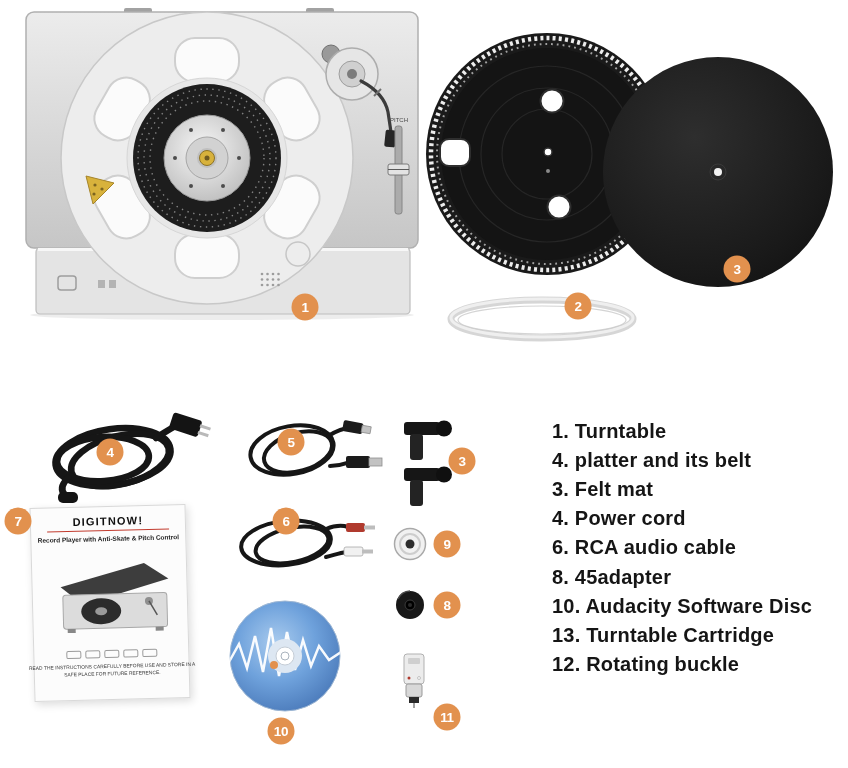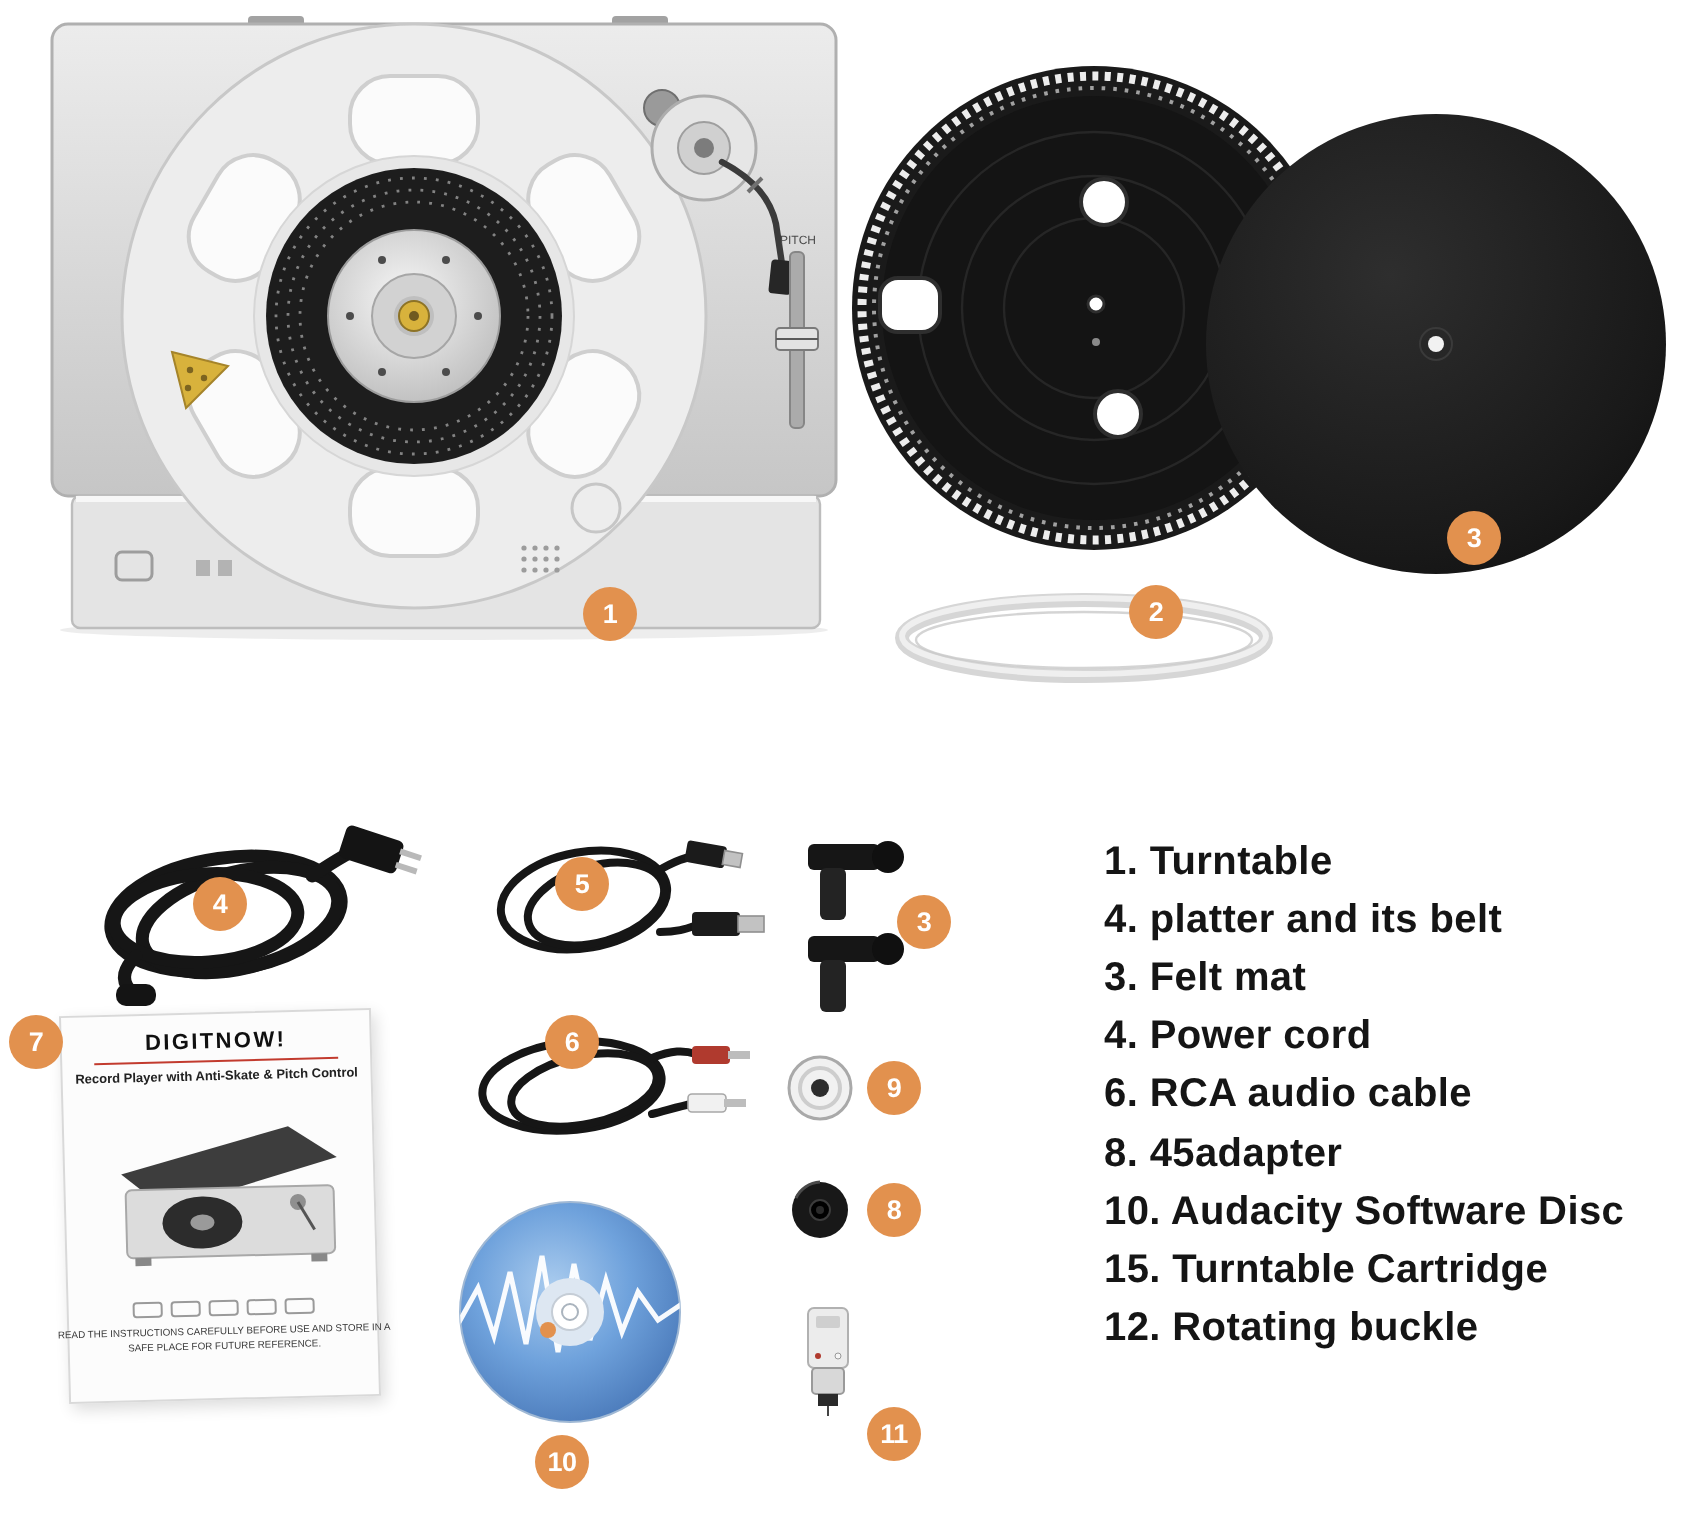--- a/index.html
+++ b/index.html
@@ -321,17 +321,17 @@
   <div class="badge" style="left:462px;top:461px">3</div>
 
   <div class="legend">
     <div class="row">1. Turntable</div>
     <div class="row">4. platter and its belt</div>
     <div class="row">3. Felt mat</div>
     <div class="row">4. Power cord</div>
     <div class="row">6. RCA audio cable</div>
     <div class="row">8. 45adapter</div>
     <div class="row">10. Audacity Software Disc</div>
-    <div class="row">15. Turntable Cartridge</div>
+    <div class="row">13. Turntable Cartridge</div>
     <div class="row">12. Rotating buckle</div>
   </div>
 
 </div>
 
 </body></html>

